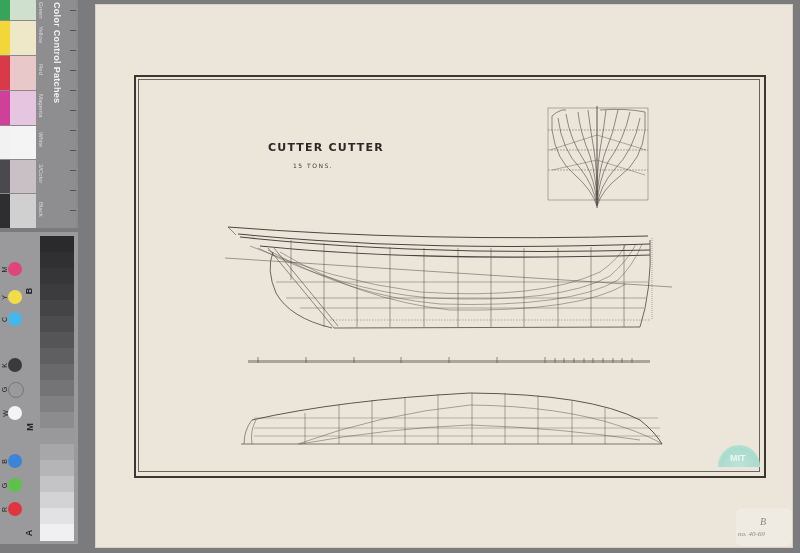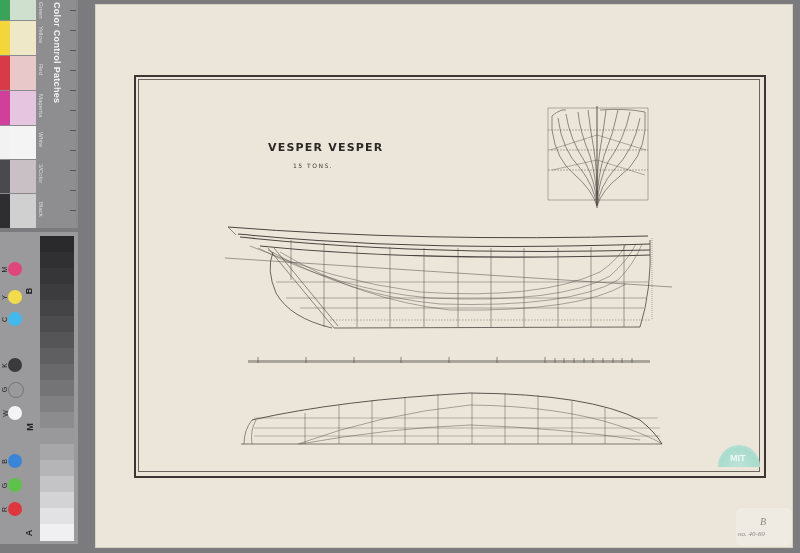--- a/index.html
+++ b/index.html
@@ -113,21 +113,21 @@
     <div class="gs" style="height:16px;background:#d3d3d5"></div>
     <div class="gs" style="height:16px;background:#e2e2e4"></div>
     <div class="gs" style="height:17px;background:#f0f0f2"></div>
   </div>
 </div>
 
 <div class="paper"></div>
 <div class="frame"></div>
 <div class="frame-inner"></div>
 
-<div class="title">VESPER VESPER</div>
+<div class="title">CUTTER CUTTER</div>
 <div class="subtitle">15 TONS.</div>
 
 <svg class="draw" width="800" height="553" viewBox="0 0 800 553" fill="none" stroke="#4a4540" stroke-width="0.6">
 
   <g>
     <rect x="548" y="108" width="100" height="92" stroke="#6a655e" stroke-width="0.5"></rect>
     <line x1="597" y1="106" x2="597" y2="208" stroke-width="0.9"></line>
     <line x1="548" y1="130" x2="648" y2="130" stroke-width="0.4" stroke-dasharray="2,1"></line>
     <line x1="548" y1="150" x2="648" y2="150" stroke-width="0.4" stroke-dasharray="2,1"></line>
     <line x1="548" y1="170" x2="648" y2="170" stroke-width="0.4" stroke-dasharray="2,1"></line>

